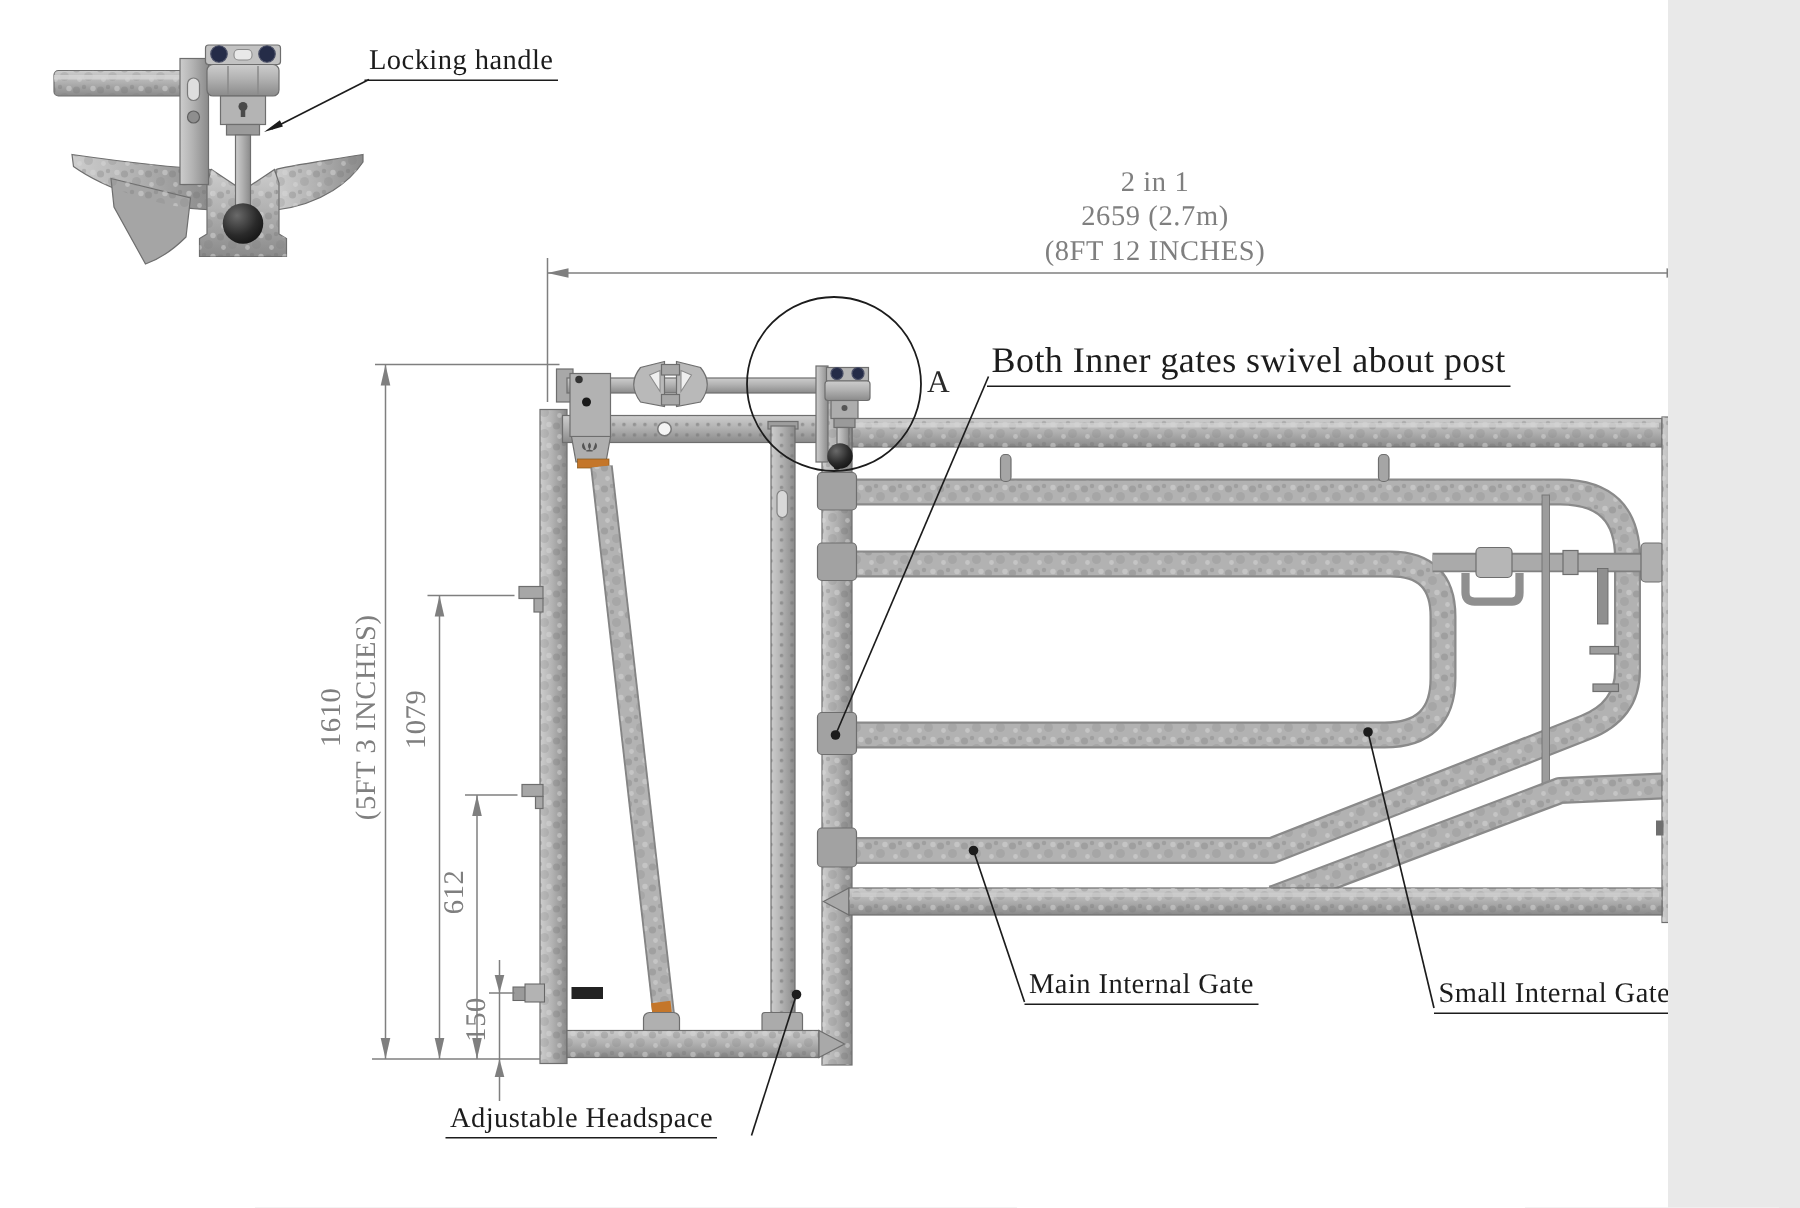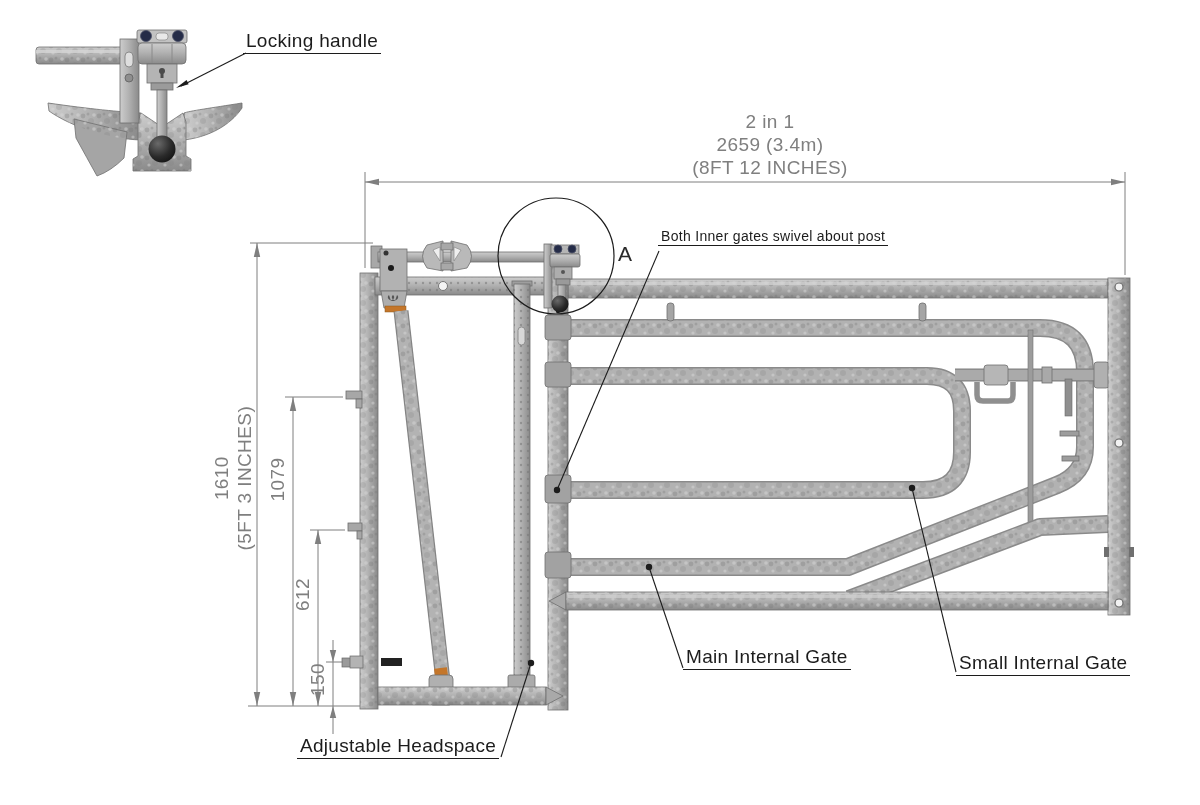--- a/index.html
+++ b/index.html
@@ -1,22 +1,22 @@
 <!DOCTYPE html>
 <html style="--background: #ffffff; --steel_light: #cdcdcd; --steel_mid: #b2b2b2; --steel_dark: #8a8a8a; --steel_edge: #6e6e6e; --dimension_gray: #7f7f7f; --label_black: #1c1c1c; --joint_orange: #c4762a; --bolt_navy: #252c48; --handle_ball_black: #141414;"><head>
 <meta charset="utf-8">
 <style>
   :root{
     --background:#ffffff; --steel_light:#cdcdcd; --steel_mid:#b2b2b2; --steel_dark:#8a8a8a;
     --steel_edge:#6e6e6e; --dimension_gray:#7f7f7f; --label_black:#1c1c1c;
     --joint_orange:#c4762a; --bolt_navy:#252c48; --handle_ball_black:#141414;
   }
   html,body{margin:0;padding:0;background:#e9e9e9;}
-  #stage{position:relative;width:1200px;height:805px;background:var(--background);
-         font-family:Liberation Sans, sans-serif; overflow:hidden;}
+  #stage{position:relative;width:1112px;height:805px;background:var(--background);
+         font-family:Liberation Serif, serif; overflow:hidden;}
   #stage svg{position:absolute;left:0;top:0;}
   .lbl{position:absolute;color:var(--label_black);font-size:19px;letter-spacing:.3px;
        white-space:nowrap;line-height:1.15;}
   .lbl.u{border-bottom:1.6px solid var(--label_black);padding:0 3px 1px 3px;}
   .dim{position:absolute;color:var(--dimension_gray);font-size:19px;letter-spacing:.4px;
        text-align:center;white-space:nowrap;line-height:1.22;}
   .rot{transform:rotate(-90deg);}
   .marker{position:absolute;color:#2a2a2a;font-size:21px;}
   
   .g-lt{stop-color:var(--steel_light);} .g-md{stop-color:var(--steel_mid);} .g-dk{stop-color:var(--steel_dark);}
@@ -311,38 +311,38 @@
     <circle class="ldot" cx="912" cy="488" r="3.2"></circle>
     <line class="leader" x1="501" y1="757" x2="531" y2="663"></line>
     <circle class="ldot" cx="531" cy="663" r="3.2"></circle>
   </g>
 </svg>
 
 <div class="lbl u" style="left:243px;top:30px;">Locking handle</div>
 
 <div class="dim" style="left:655px;top:110px;width:230px;">
   <div>2 in 1</div>
-  <div>2659 (3.4m)</div>
+  <div>2659 (2.7m)</div>
   <div>(8FT 12 INCHES)</div>
 </div>
 
 <div class="dim rot" style="left:123px;top:455px;width:220px;">
   <div>1610</div>
   <div>(5FT 3 INCHES)</div>
 </div>
 
 <div class="dim rot" style="left:238px;top:468px;width:80px;">1079</div>
 
 <div class="dim rot" style="left:263px;top:583px;width:80px;">612</div>
 
 <div class="dim rot" style="left:278px;top:668px;width:80px;">150</div>
 
 <div class="marker" style="left:618px;top:242px;">A</div>
 
-<div class="lbl u" style="left:658px;top:228px;font-size:14px;">Both Inner gates swivel about post</div>
+<div class="lbl u" style="left:658px;top:228px;font-size:24px;">Both Inner gates swivel about post</div>
 
 <div class="lbl u" style="left:956px;top:652px;">Small Internal Gate</div>
 
 <div class="lbl u" style="left:683px;top:646px;">Main Internal Gate</div>
 
 <div class="lbl u" style="left:297px;top:735px;">Adjustable Headspace</div>
 
 </div>
 
 </body></html>

